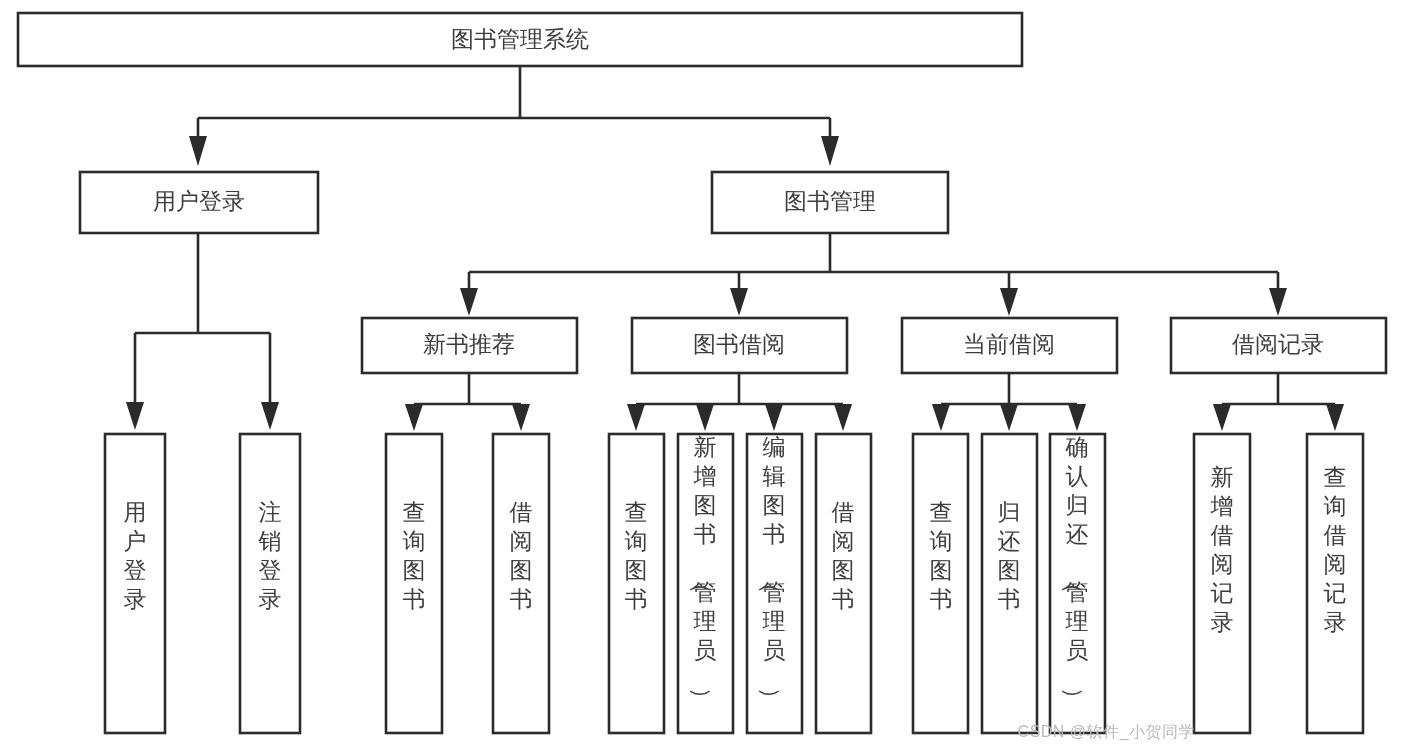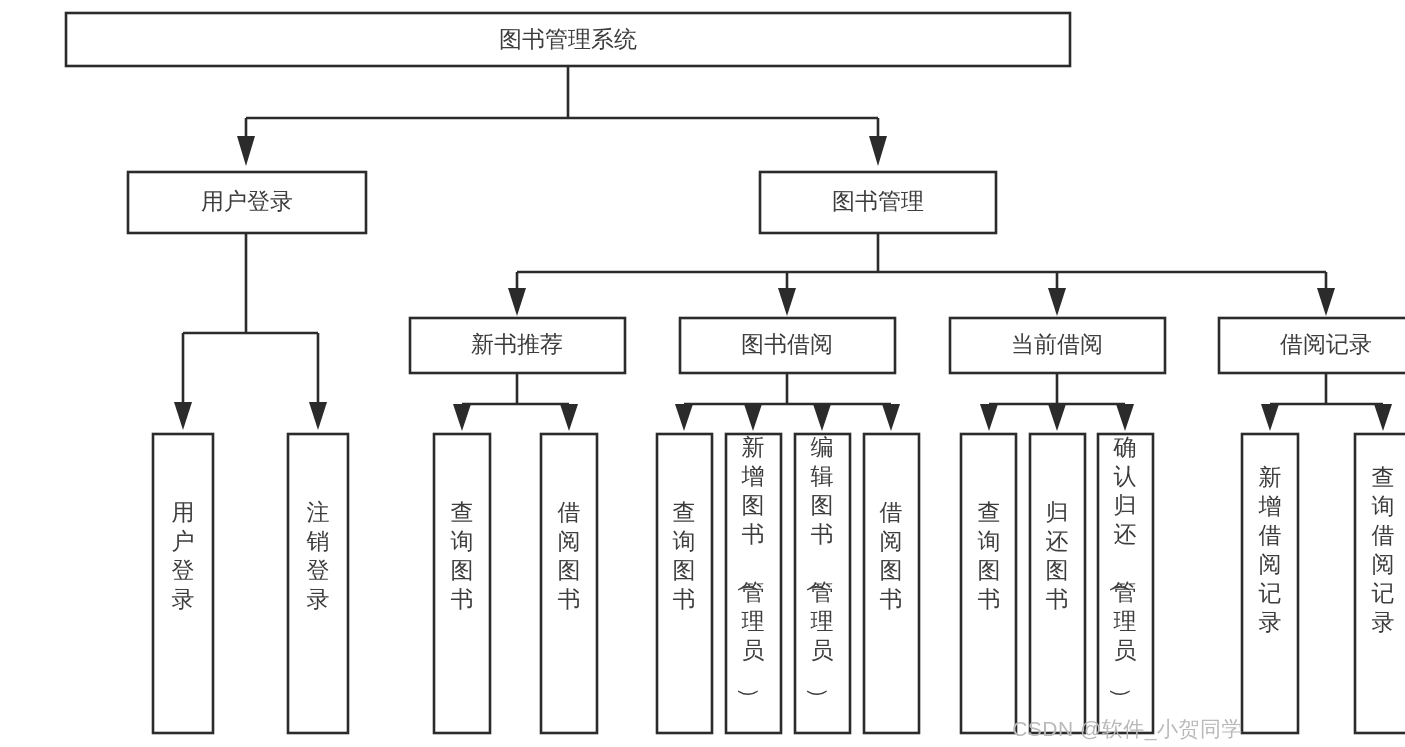--- a/index.html
+++ b/index.html
@@ -11,21 +11,20 @@
     width: 1405px;
     height: 747px;
     font-family: "Liberation Sans", "DejaVu Sans", sans-serif;
     overflow: hidden;
     position: relative;
   }
   #diagram-root {
     position: relative;
     width: 1203px;
     height: 747px;
-    margin-left: 48px;
   }
   svg#flowchart {
     position: absolute;
     top: 0;
     left: 0;
     width: 1405px;
     height: 747px;
   }
   .node-box {
     fill: #ffffff;
@@ -53,21 +52,21 @@
     fill: #3d3d3d;
     font-family: "Liberation Sans", "DejaVu Sans", sans-serif;
     font-size: 23px;
     text-anchor: middle;
   }
   .watermark {
     position: absolute;
     right: 8px;
     bottom: 4px;
     font-family: "Liberation Sans", "DejaVu Sans", sans-serif;
-    font-size: 21px;
+    font-size: 16px;
     color: #b9b9b9;
     letter-spacing: 0.5px;
     white-space: nowrap;
     user-select: none;
   }
 </style>
 </head>
 <body>
 
 <div id="diagram-root">

